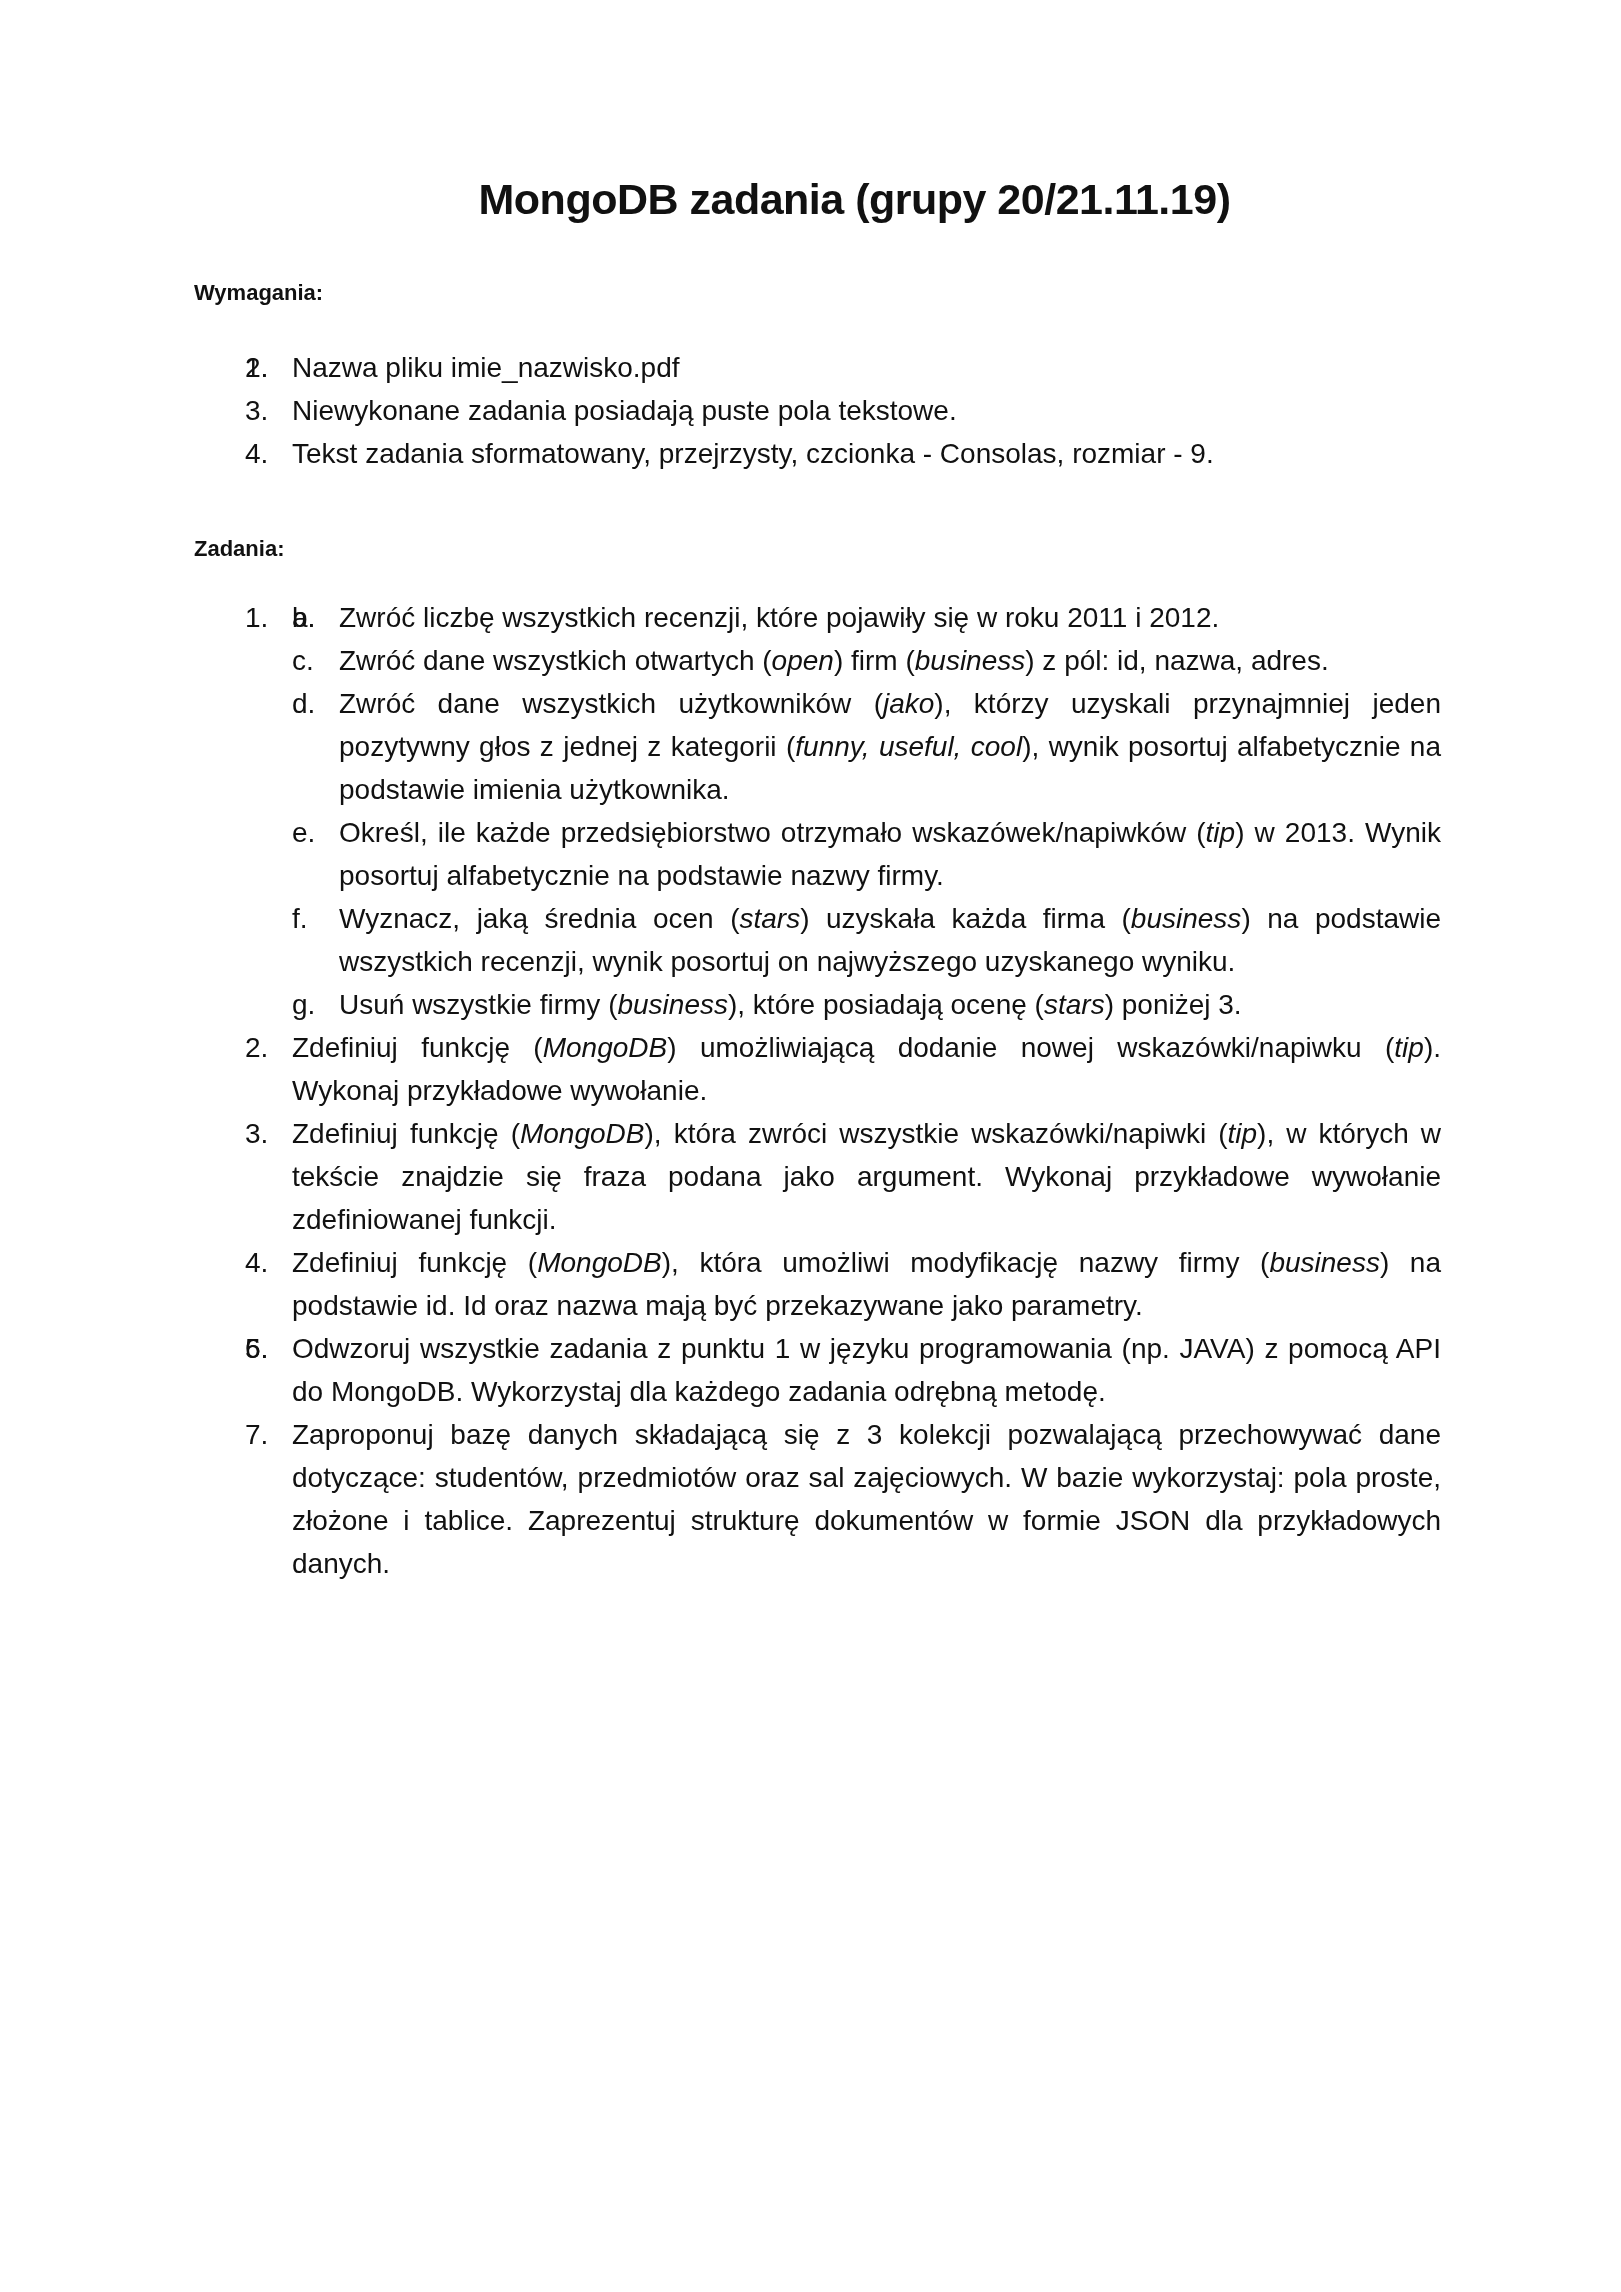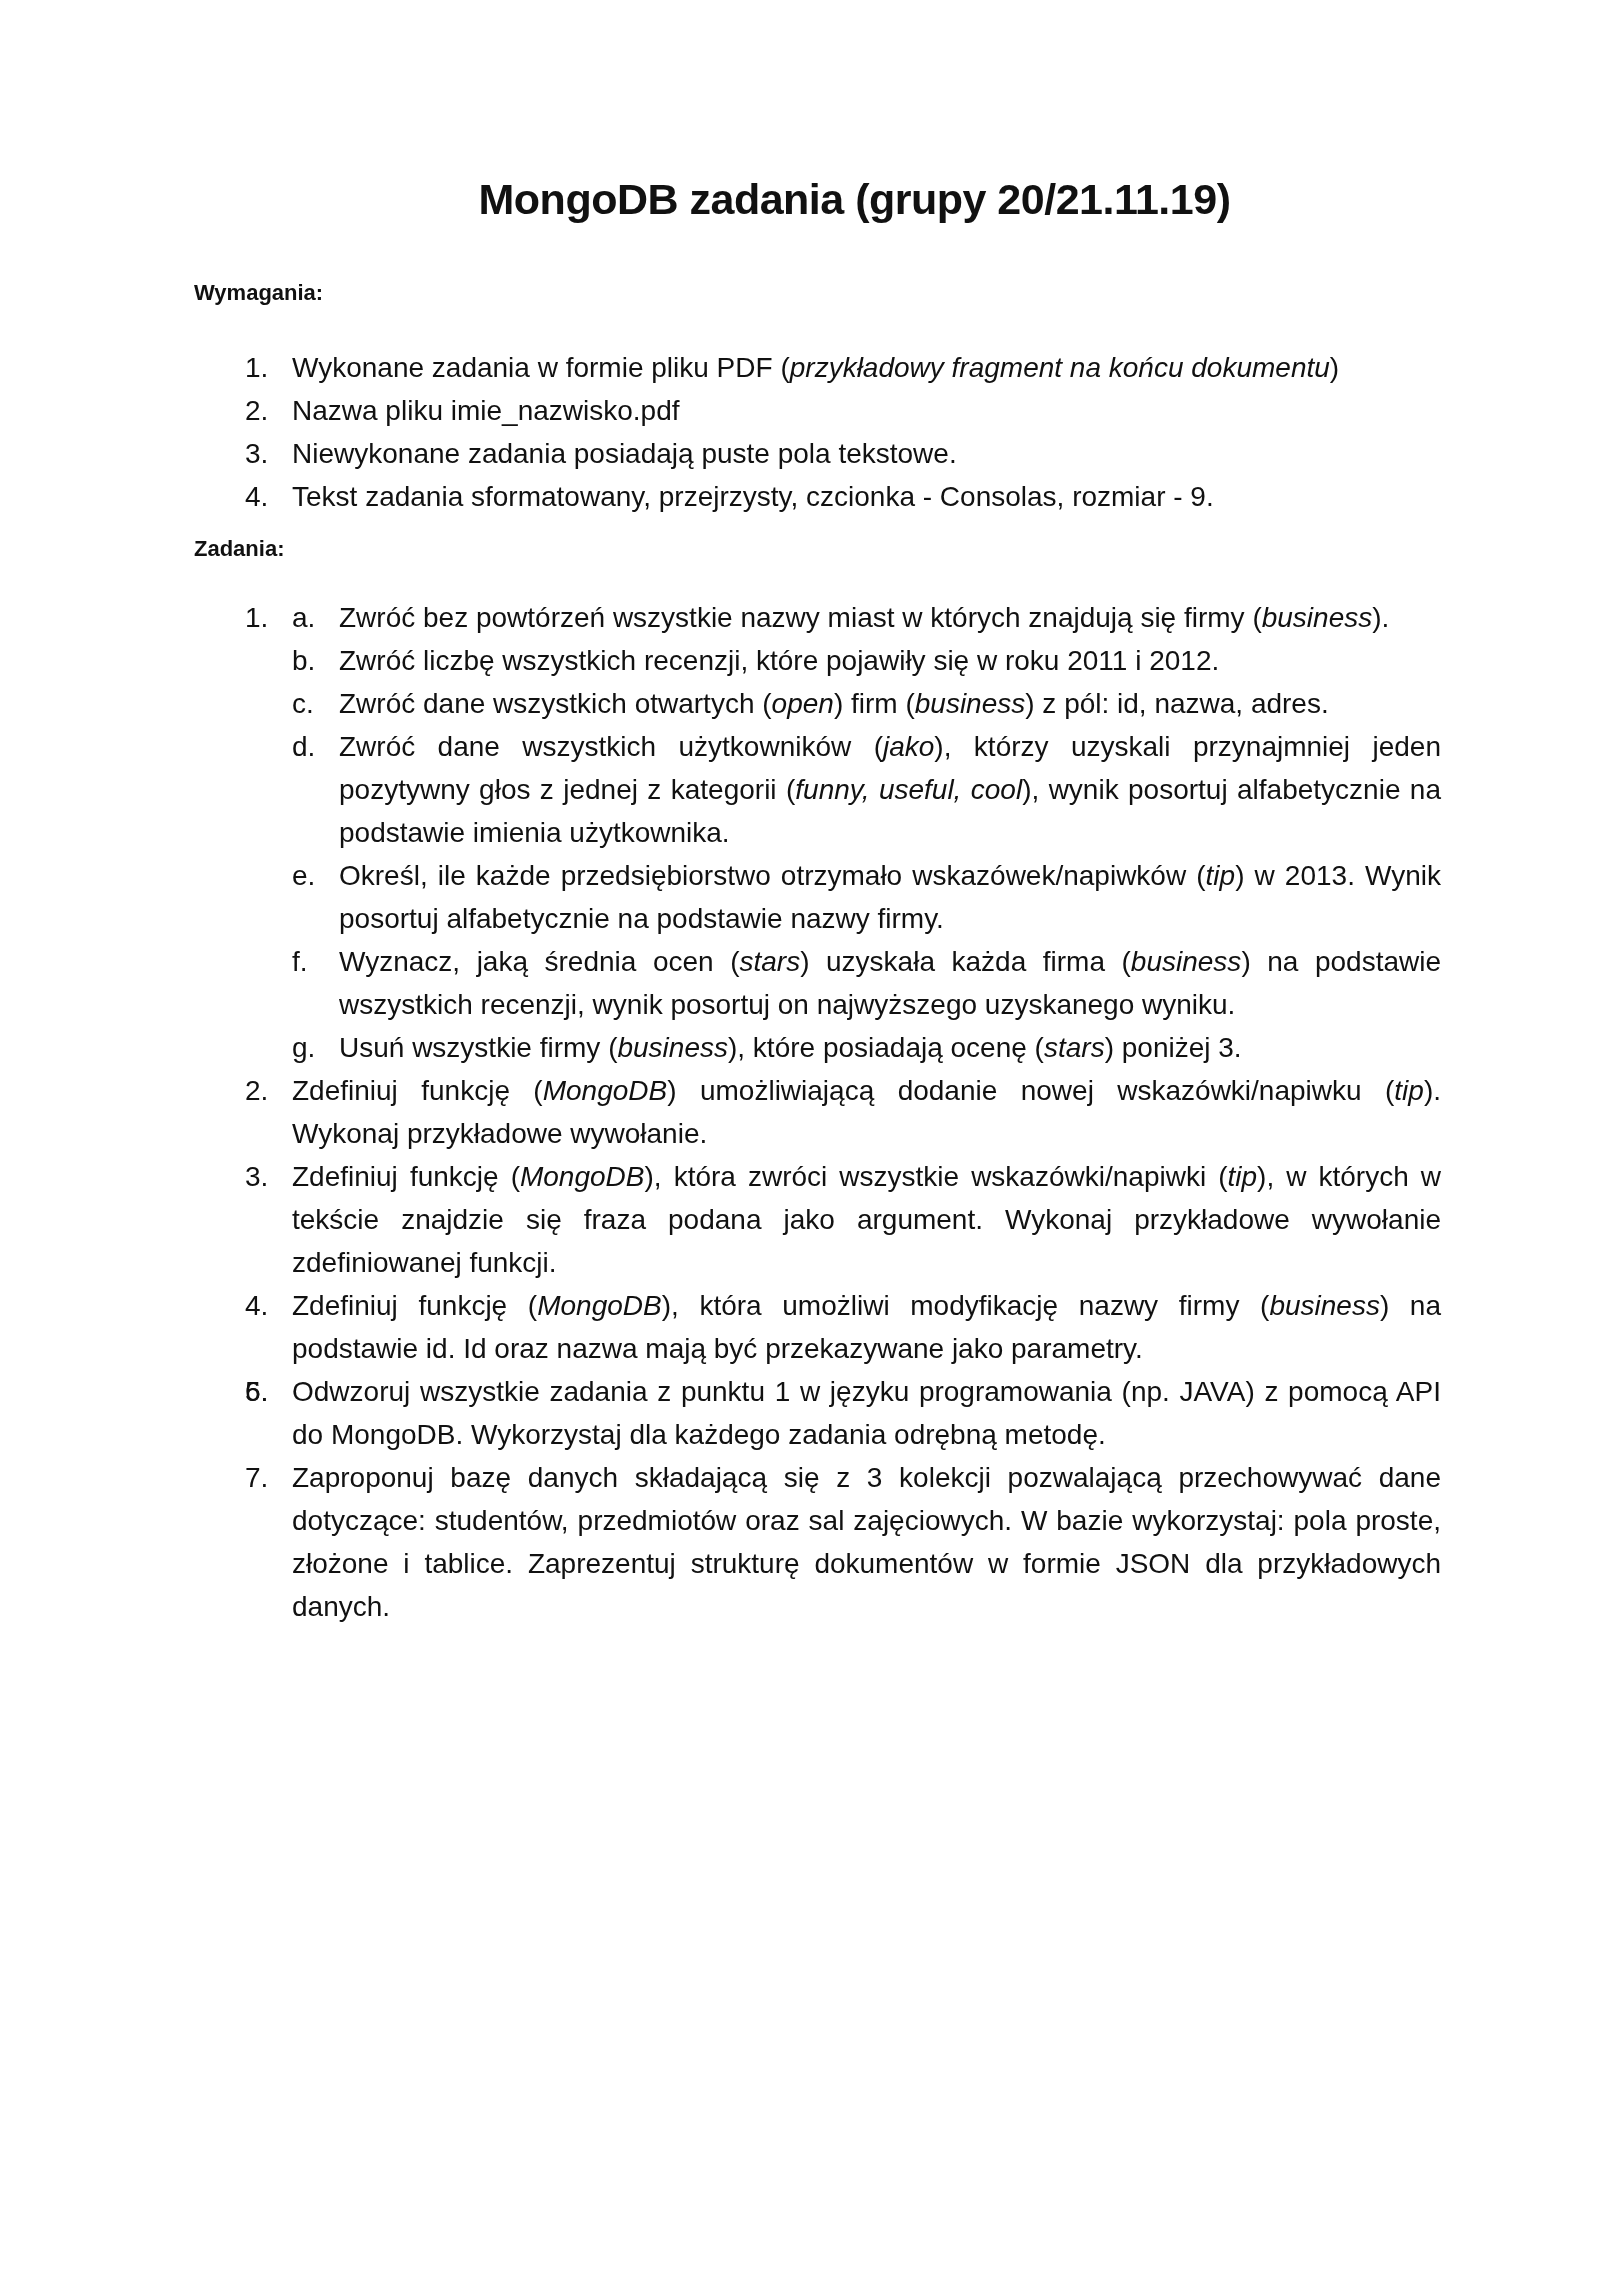--- a/index.html
+++ b/index.html
@@ -19,30 +19,30 @@
     b { font-weight: bold; }
   </style>
 </head>
 <body>
 
 <div class="page">
   <div class="title">MongoDB zadania (grupy 20/21.11.19)</div>
 
   <div class="section-h" style="top:280px;">Wymagania:</div>
   <div class="list" style="top:346px;">
-      <div class="item"><span class="num">1.</span><span><span>Wykonane zadania w formie pliku PDF (</span><i>przykładowy fragment na końcu dokumentu</i><span>)</span></span></div>
+      <div class="item"><span class="num">1.</span></div>
       <div class="item nojust"><span class="num">2.</span><span><span>Nazwa pliku imie_nazwisko.pdf</span></span></div>
       <div class="item nojust"><span class="num">3.</span><span><span>Niewykonane zadania posiadają puste pola tekstowe.</span></span></div>
       <div class="item nojust"><span class="num">4.</span><span><span>Tekst zadania sformatowany, przejrzysty, czcionka - Consolas, rozmiar - 9.</span></span></div>
     </div>
 
   <div class="section-h" style="top:536px;">Zadania:</div>
   <div class="list" style="top:596px;">
       <div class="item"><span class="num">1.</span></div>
-      <div class="sub"><span class="num">a.</span><span><span>Zwróć bez powtórzeń wszystkie nazwy miast w których znajdują się firmy (</span><i>business</i><span>).</span></span></div>
+      <div class="sub"><span class="num">a.</span></div>
       <div class="sub"><span class="num">b.</span><span><span>Zwróć liczbę wszystkich recenzji, które pojawiły się w roku 2011 i 2012.</span></span></div>
       <div class="sub"><span class="num">c.</span><span><span>Zwróć dane wszystkich otwartych (</span><i>open</i><span>) firm (</span><i>business</i><span>) z pól: id, nazwa, adres.</span></span></div>
       <div class="sub"><span class="num">d.</span><span><span>Zwróć dane wszystkich użytkowników (</span><i>jako</i><span>), którzy uzyskali przynajmniej jeden pozytywny głos z jednej z kategorii (</span><i>funny, useful, cool</i><span>), wynik posortuj alfabetycznie na podstawie imienia użytkownika.</span></span></div>
       <div class="sub"><span class="num">e.</span><span><span>Określ, ile każde przedsiębiorstwo otrzymało wskazówek/napiwków (</span><i>tip</i><span>) w 2013. Wynik posortuj alfabetycznie na podstawie nazwy firmy.</span></span></div>
       <div class="sub"><span class="num">f.</span><span><span>Wyznacz, jaką średnia ocen (</span><i>stars</i><span>) uzyskała każda firma (</span><i>business</i><span>) na podstawie wszystkich recenzji, wynik posortuj on najwyższego uzyskanego wyniku.</span></span></div>
       <div class="sub"><span class="num">g.</span><span><span>Usuń wszystkie firmy (</span><i>business</i><span>), które posiadają ocenę (</span><i>stars</i><span>) poniżej 3.</span></span></div>
       <div class="item"><span class="num">2.</span><span><span>Zdefiniuj funkcję (</span><i>MongoDB</i><span>) umożliwiającą dodanie nowej wskazówki/napiwku (</span><i>tip</i><span>). Wykonaj przykładowe wywołanie.</span></span></div>
       <div class="item"><span class="num">3.</span><span><span>Zdefiniuj funkcję (</span><i>MongoDB</i><span>), która zwróci wszystkie wskazówki/napiwki (</span><i>tip</i><span>), w których w tekście znajdzie się fraza podana jako argument. Wykonaj przykładowe wywołanie zdefiniowanej funkcji.</span></span></div>
       <div class="item"><span class="num">4.</span><span><span>Zdefiniuj funkcję (</span><i>MongoDB</i><span>), która umożliwi modyfikację nazwy firmy (</span><i>business</i><span>) na podstawie id. Id oraz nazwa mają być przekazywane jako parametry.</span></span></div>
       <div class="item nojust"><span class="num">5.</span></div>

